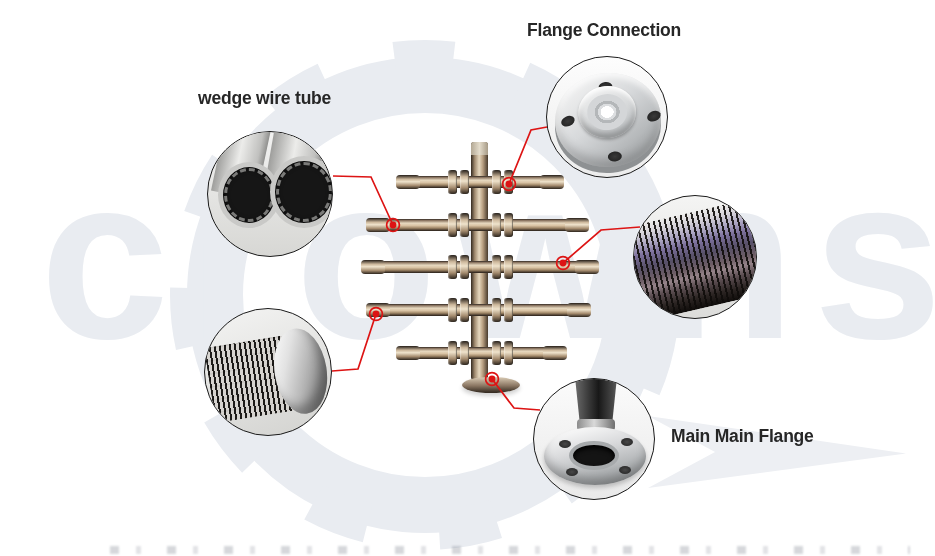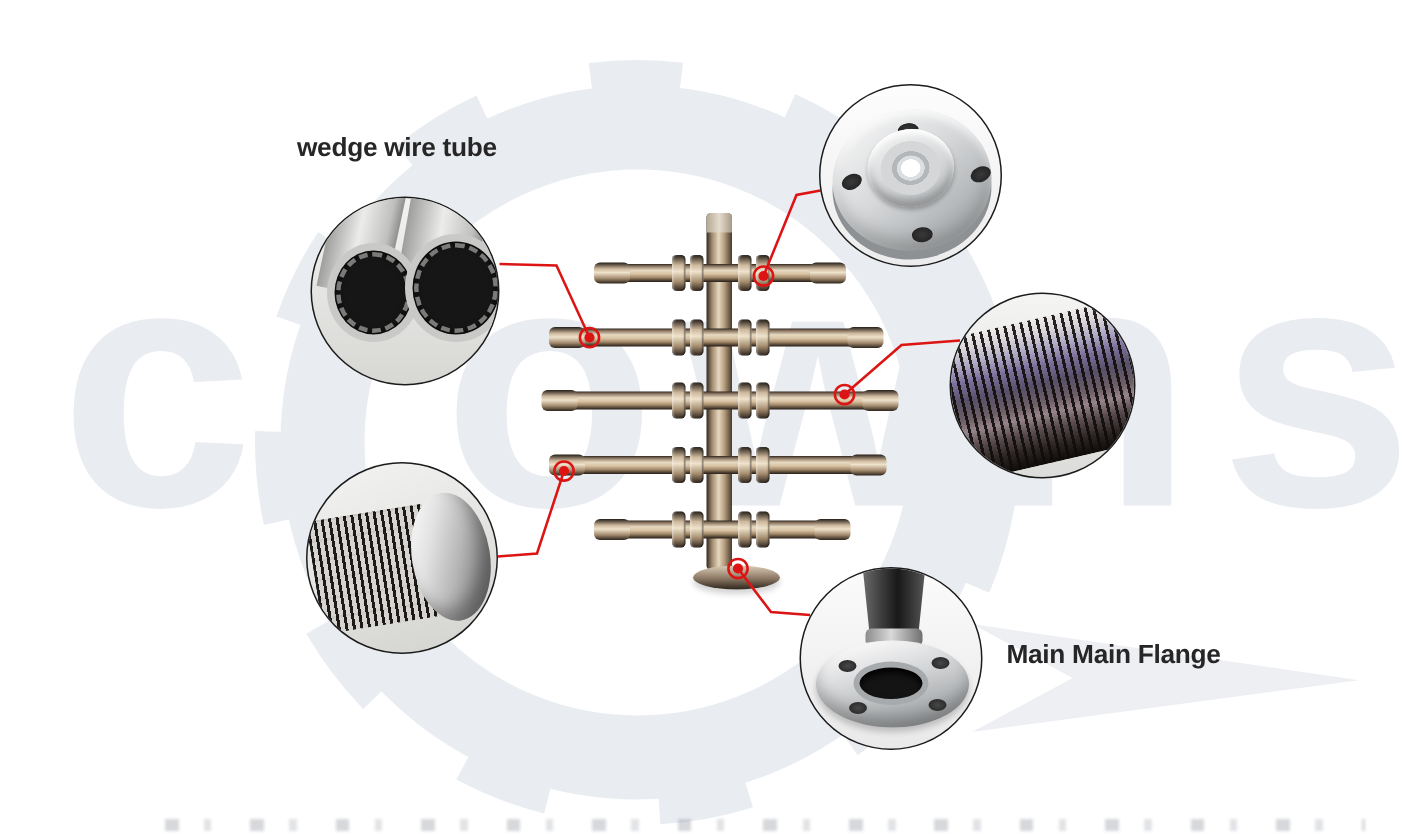--- a/index.html
+++ b/index.html
@@ -268,16 +268,17 @@
     <div class="collarE"></div>
     <div class="flangeE">
       <div class="holeE h1"></div>
       <div class="holeE h2"></div>
       <div class="holeE h3"></div>
       <div class="holeE h4"></div>
       <div class="boreE"></div>
     </div>
   </div>
 
+  <div class="label label-flange">Flange Connection</div>
   <div class="label label-wedge">wedge wire tube</div>
   <div class="label label-main">Main Main Flange</div>
 
 </div>
 
 </body></html>

